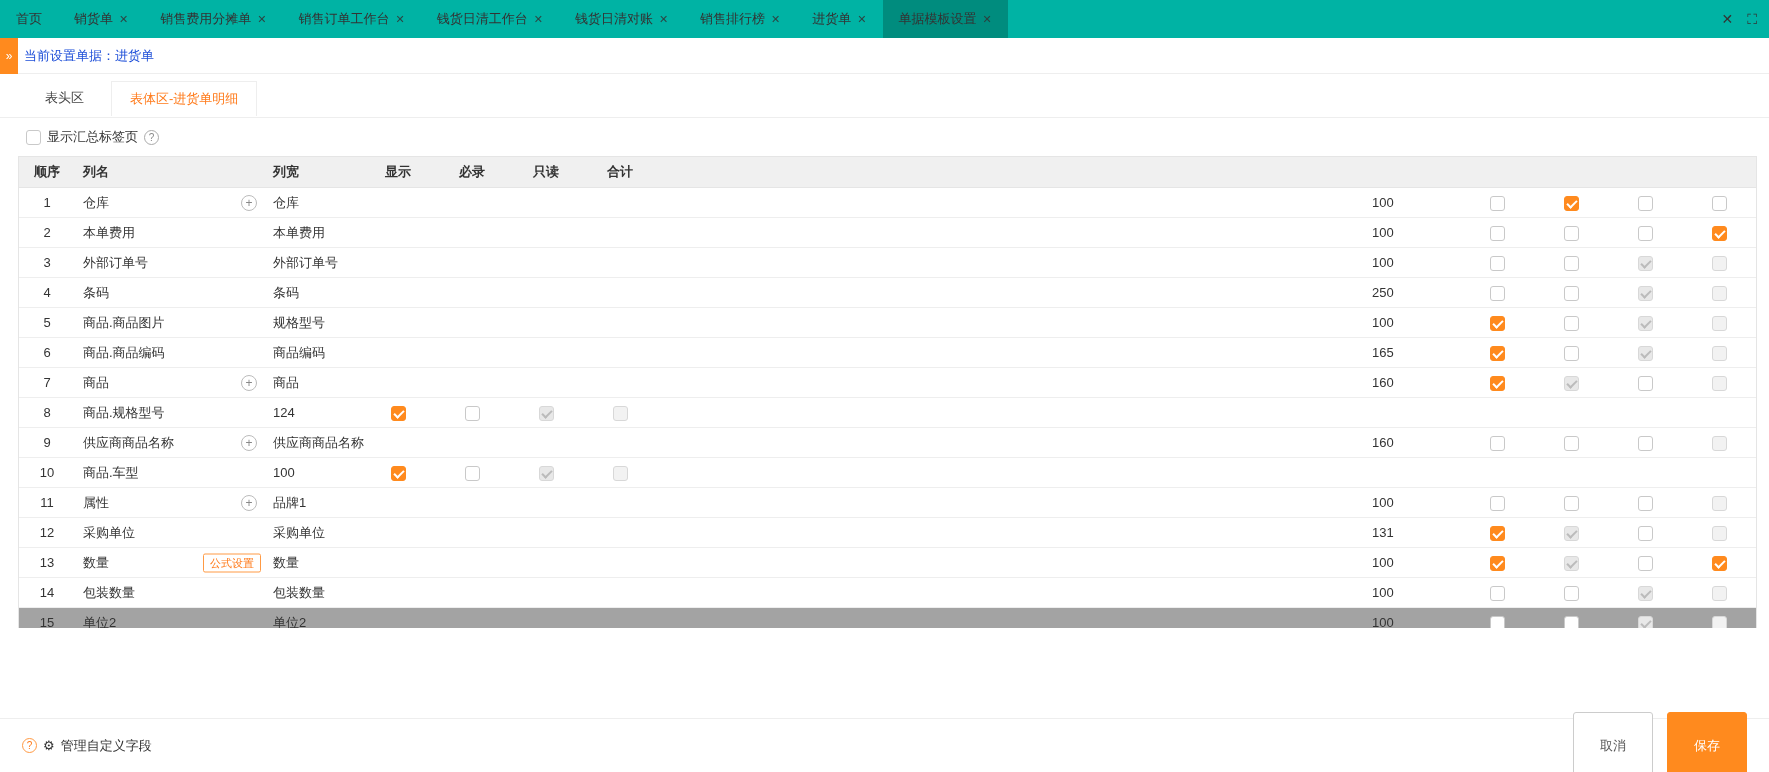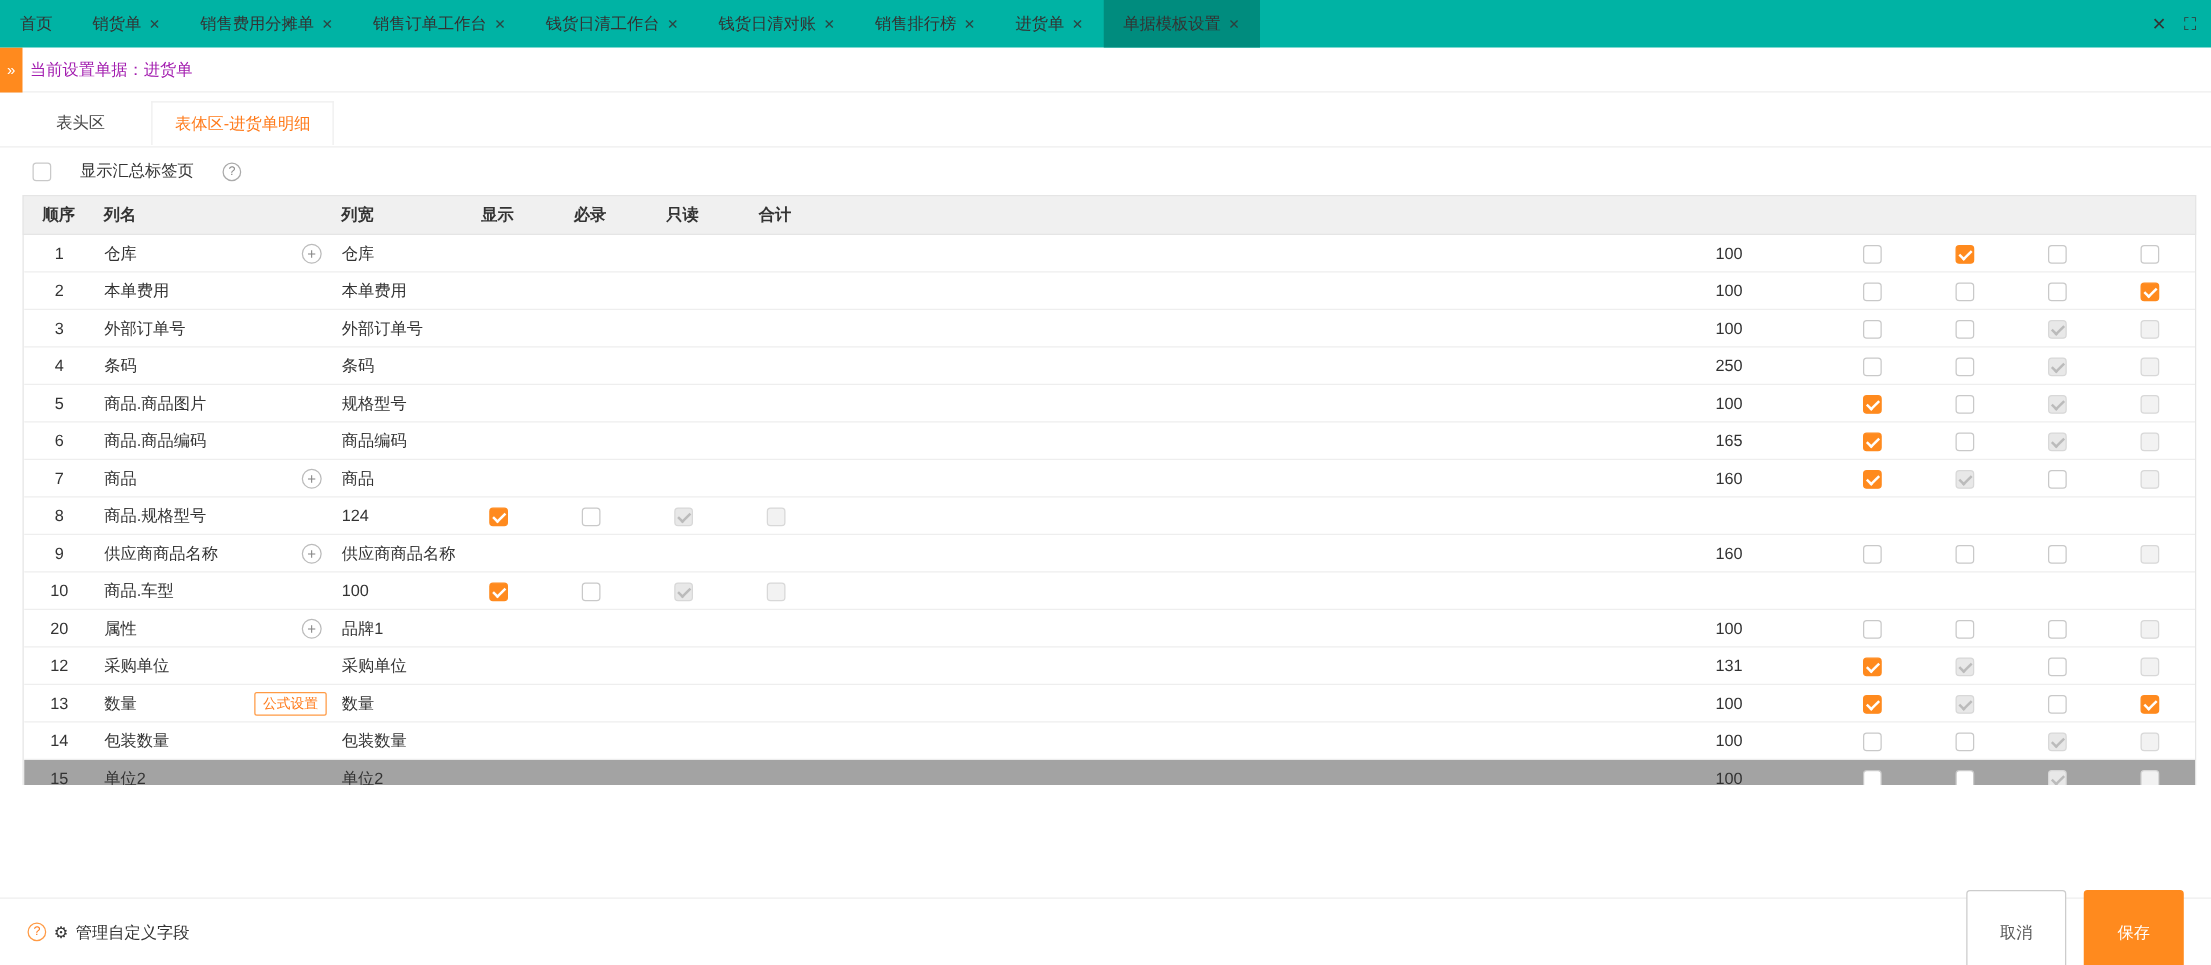--- a/index.html
+++ b/index.html
@@ -5,25 +5,25 @@
 *{box-sizing:border-box;margin:0;padding:0;font-family:"Microsoft YaHei","PingFang SC",sans-serif;font-size:13px;color:#333}
 body{background:#fff}
 .top-tabs{background:#00b3a4;height:38px;display:flex;align-items:stretch;position:relative}
 .top-tabs .tab{display:flex;align-items:center;padding:0 16px;color:#fff;cursor:pointer;white-space:nowrap;gap:6px}
 .top-tabs .tab.active{background:#008c7e}
 .top-tabs .tab .close{font-size:11px;opacity:.85}
 .top-tabs .right-icons{margin-left:auto;display:flex;align-items:center;padding-right:12px;gap:14px;color:#fff}
 .top-tabs .right-icons span{cursor:pointer;font-size:14px}
 .sub-bar{display:flex;align-items:center;height:36px;border-bottom:1px solid #eee}
 .sub-bar .chev{width:18px;height:36px;background:#ff8a1e;color:#fff;display:flex;align-items:center;justify-content:center;font-size:12px;cursor:pointer}
-.sub-bar .label{padding-left:6px;color:#a21caf}
-.inner-tabs{display:flex;align-items:flex-end;padding:6px 0 2px 26px;border-bottom:1px solid #eee;gap:18px}
+.sub-bar .label{padding-left:6px;color:#1d4ed8}
+.inner-tabs{display:flex;align-items:flex-end;padding:6px 0 2px 26px;border-bottom:1px solid #eee;gap:8px}
 .inner-tabs .itab{padding:8px 18px;cursor:pointer;color:#444;border:1px solid transparent;border-bottom:none}
 .inner-tabs .itab.active{color:#ff7a1a;border-color:#eee;background:#fff;position:relative;top:1px}
-.opts-row{display:flex;align-items:center;padding:10px 26px;gap:23px;color:#555}
+.opts-row{display:flex;align-items:center;padding:10px 26px;gap:6px;color:#555}
 .opts-row .q{display:inline-flex;width:15px;height:15px;border:1px solid #aaa;border-radius:50%;align-items:center;justify-content:center;font-size:10px;color:#888;cursor:pointer}
 .table-wrap{padding:0 12px 0 18px}
 .thead{display:flex;background:#f0f0f0;color:#555;font-weight:bold;height:32px;align-items:center;border:1px solid #e5e5e5}
 .col-seq{width:56px;text-align:center}
 .col-name{width:190px;padding-left:8px;position:relative}
 .col-disp{flex:1;padding-left:8px}
 .col-w{width:96px;padding-left:8px}
 .col-c{width:74px;text-align:center}
 .tbody{max-height:440px;overflow-y:auto;border-left:1px solid #e5e5e5;border-right:1px solid #e5e5e5}
 .row{display:flex;align-items:center;height:30px;border-bottom:1px solid #eee}
@@ -210,21 +210,21 @@
       <div class="row">
         <div class="col-seq">10</div>
         <div class="col-name">商品.车型</div>
         <div class="col-w">100</div>
         <div class="col-c"><input type="checkbox" class="cbox" checked="" style=""></div>
         <div class="col-c"><input type="checkbox" class="cbox" style=""></div>
         <div class="col-c"><input type="checkbox" class="cbox" disabled="" checked="" style=""></div>
         <div class="col-c"><input type="checkbox" class="cbox" disabled="" style=""></div>
       </div>
       <div class="row">
-        <div class="col-seq">20</div>
+        <div class="col-seq">11</div>
         <div class="col-name">属性<span class="plus">+</span></div>
         <div class="col-disp">品牌1</div>
         <div class="col-w">100</div>
         <div class="col-c"><input type="checkbox" class="cbox" style=""></div>
         <div class="col-c"><input type="checkbox" class="cbox" style=""></div>
         <div class="col-c"><input type="checkbox" class="cbox" style=""></div>
         <div class="col-c"><input type="checkbox" class="cbox" disabled="" style=""></div>
       </div>
       <div class="row">
         <div class="col-seq">12</div>

